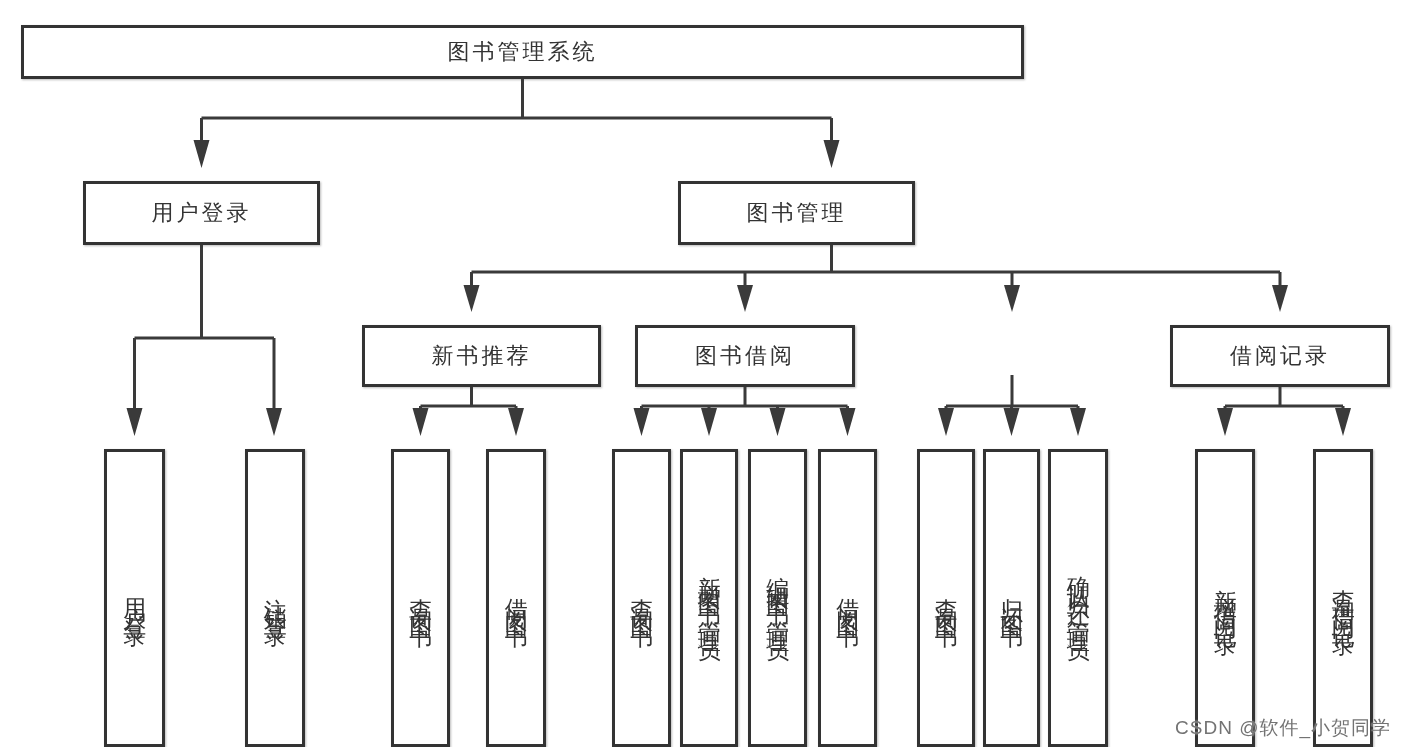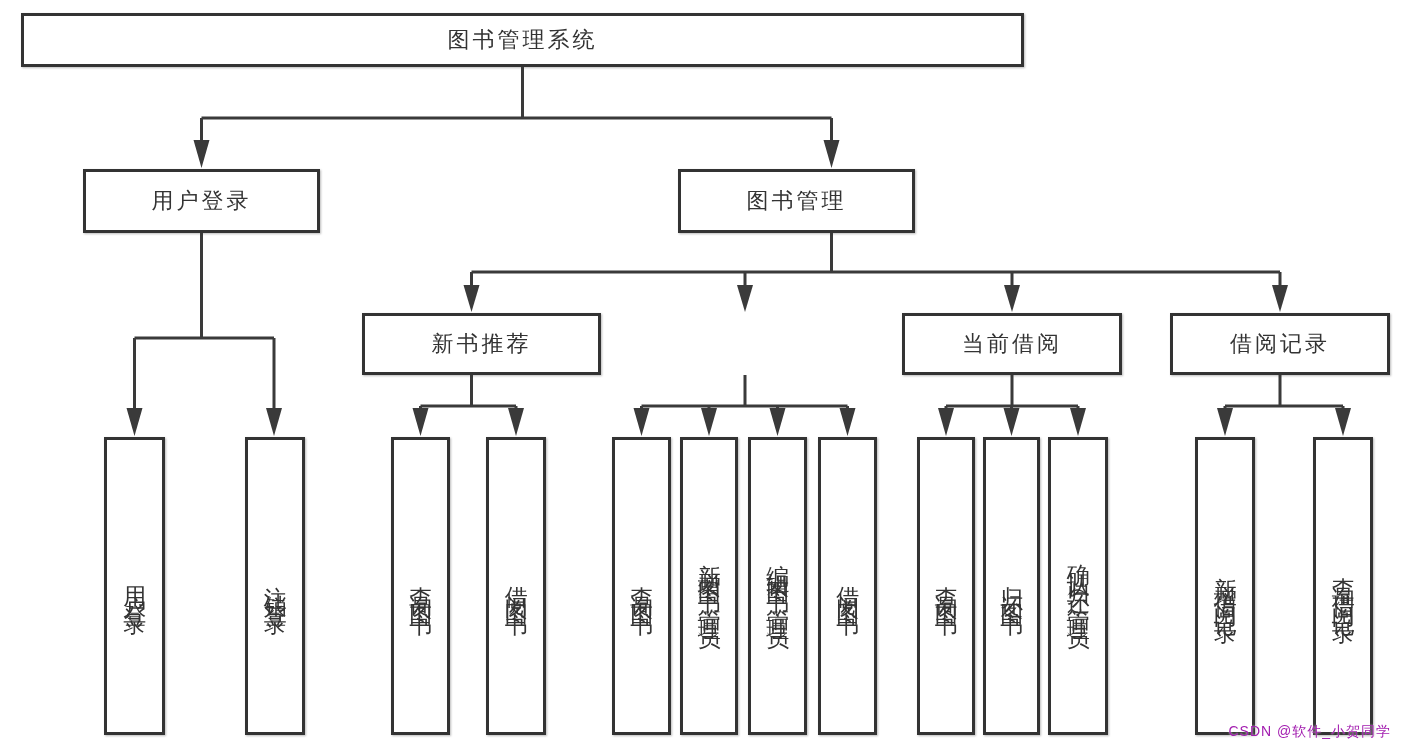--- a/index.html
+++ b/index.html
@@ -29,42 +29,43 @@
     position: absolute;
     background: #ffffff;
     border: 3px solid #333333;
     box-sizing: border-box;
     display: flex;
     align-items: center;
     justify-content: center;
     color: #333333;
     z-index: 2;
     box-shadow: 1px 1px 2px rgba(60,60,60,0.35);
+    margin-top: 12px;
   }
   .hnode span {
     font-size: 22px;
     letter-spacing: 3px;
     white-space: nowrap;
   }
   .vnode span {
     writing-mode: vertical-rl;
     text-orientation: mixed;
     font-size: 23px;
     letter-spacing: 9px;
     line-height: 1.1;
     white-space: nowrap;
   }
   .watermark {
     position: absolute;
     right: 14px;
     bottom: 6px;
     z-index: 5;
-    font-size: 14px;
+    font-size: 19px;
     letter-spacing: 1px;
-    color: #a21caf;
+    color: #737373;
     text-shadow: 0 0 2px rgba(255,255,255,0.9);
     pointer-events: none;
   }
 </style>
 </head>
 <body>
 
 <div class="stage">
 
   <svg class="connectors" width="1405" height="747" viewBox="0 0 1405 747">
@@ -107,22 +108,22 @@
   <div class="node hnode" style="left:83px;top:169px;width:237px;height:64px">
     <span>用户登录</span>
   </div>
   <div class="node hnode" style="left:678px;top:169px;width:237px;height:64px">
     <span>图书管理</span>
   </div>
 
   <div class="node hnode" style="left:362px;top:313px;width:239px;height:62px">
     <span>新书推荐</span>
   </div>
-  <div class="node hnode" style="left:902px;top:313px;width:220px;height:62px">
-    <span>当前借阅</span>
+  <div class="node hnode" style="left:635px;top:313px;width:220px;height:62px">
+    <span>图书借阅</span>
   </div>
   <div class="node hnode" style="left:1170px;top:313px;width:220px;height:62px">
     <span>借阅记录</span>
   </div>
 
   <div class="node vnode" style="left:104px;top:437px;width:61px;height:298px">
     <span>用户登录</span>
   </div>
   <div class="node vnode" style="left:245px;top:437px;width:60px;height:298px">
     <span>注销登录</span>

